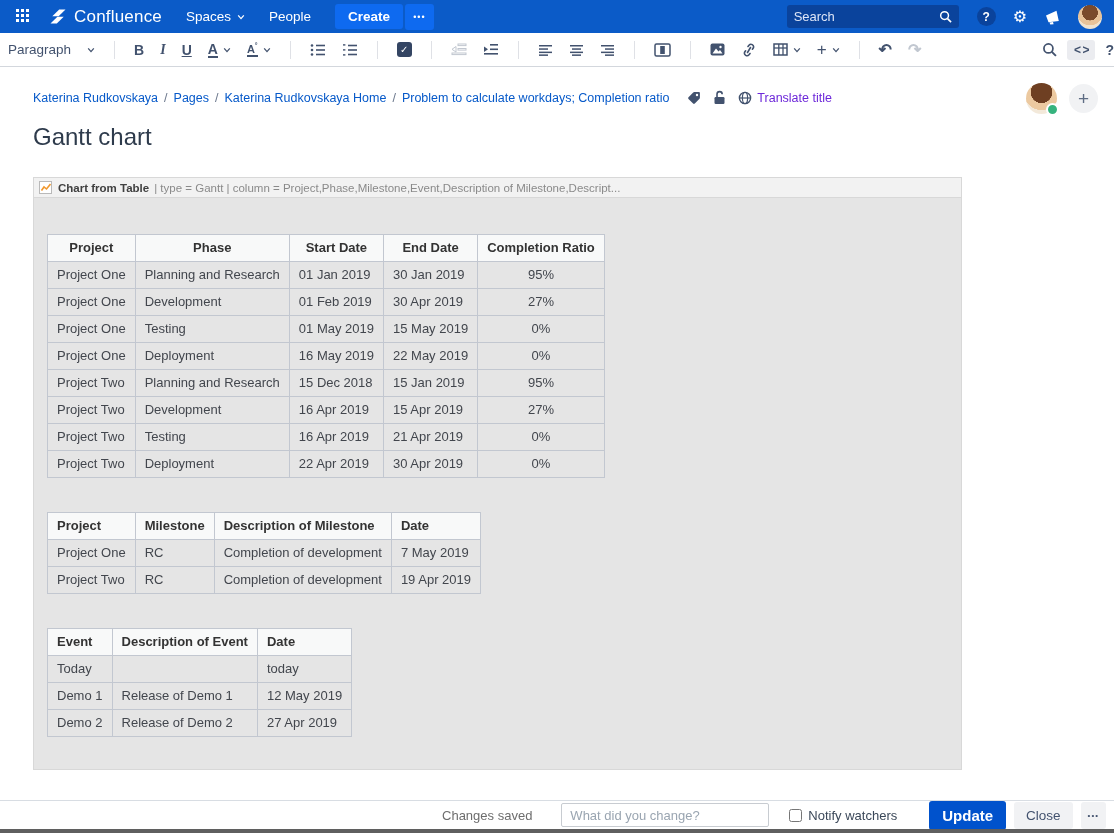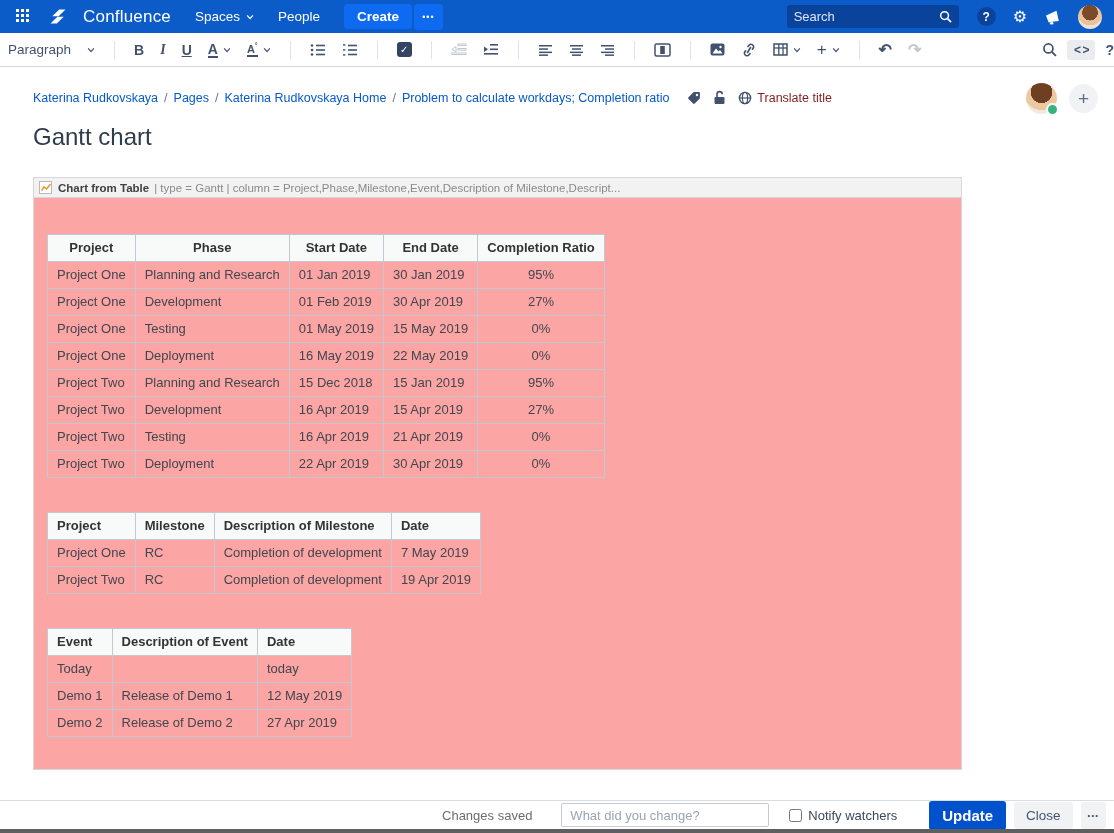--- a/index.html
+++ b/index.html
@@ -6,21 +6,21 @@
   html,body { width:1114px; height:833px; overflow:hidden; background:#fff;
               font-family:"Liberation Sans", sans-serif; }
   .app { width:1114px; height:833px; display:flex; flex-direction:column; }
 
   
   .topbar { height:33px; background:#0b5bc8; display:flex; align-items:center;
             padding:0 12px; flex-shrink:0; color:#fff; }
   .grid-icon { width:15px; height:15px; display:grid; grid-template-columns:repeat(3,3px);
                grid-template-rows:repeat(3,3px); gap:2px; margin:0 4px; cursor:pointer; }
   .grid-icon span { background:#fff; }
-  .brand { display:flex; align-items:center; gap:16px; margin-left:14px; cursor:pointer; }
+  .brand { display:flex; align-items:center; gap:7px; margin-left:14px; cursor:pointer; }
   .brand-name { font-size:17px; font-weight:500; letter-spacing:.2px; }
   .nav-item { margin-left:24px; font-size:13.5px; display:flex; align-items:center; gap:6px; cursor:pointer; }
   .chev { width:8px; height:8px; }
   .create-btn { margin-left:24px; background:#0e6af0; border:none; color:#fff; font-weight:700;
                 font-size:13.5px; padding:5px 13px; border-radius:3px; cursor:pointer;
                 font-family:inherit; }
   .topbar-more { margin-left:2px; background:#0e6af0; border:none; color:#fff; font-size:9px;
                  letter-spacing:1px; padding:8px 8px; border-radius:3px; cursor:pointer; }
   .search-box { margin-left:auto; width:172px; height:23px; background:#0a439c; border-radius:3px;
                 display:flex; align-items:center; padding:0 7px; }
@@ -60,40 +60,40 @@
 
   
   .content { height:734px; overflow:hidden; background:#fff; }
   .crumb-row { margin:16px 16px 0 33px; display:flex; align-items:flex-start; }
   .breadcrumbs { font-size:12.5px; color:#6b778c; margin-top:7px; display:flex; align-items:flex-end;
                  flex-wrap:nowrap; gap:6px; }
   .breadcrumbs a { color:#0659c9; text-decoration:none; cursor:pointer; white-space:nowrap; }
   .crumb-sep { color:#6b778c; }
   .crumb-icons { display:flex; align-items:center; gap:12px; margin-left:12px; }
   .crumb-icons svg { display:block; cursor:pointer; }
-  .translate { display:flex; align-items:center; gap:5px; color:#7f1d1d; font-size:12.5px; cursor:pointer; }
+  .translate { display:flex; align-items:center; gap:5px; color:#6d28d9; font-size:12.5px; cursor:pointer; }
   .crumb-right { margin-left:auto; display:flex; align-items:center; gap:12px; }
   .avatar-lg { position:relative; width:31px; height:31px; border-radius:50%; cursor:pointer;
                background:radial-gradient(circle at 50% 30%, #6e3f22 0 40%, #ecc9a0 41% 66%, #f3e9da 67% 100%); }
   .presence { position:absolute; right:-2px; bottom:-2px; width:13px; height:13px; border-radius:50%;
               background:#36b37e; border:2px solid #fff; }
   .plus-circle { width:29px; height:29px; border-radius:50%; background:#f1f2f4; color:#5e6c84;
                  font-size:19px; display:flex; align-items:center; justify-content:center;
                  cursor:pointer; font-weight:400; }
   .page-title { margin:9px 33px 0; font-size:24px; font-weight:400; color:#2e3b4c; }
 
   
   .macro { margin:26px 33px 0; border:1px solid #d8d8d8; width:929px; }
   .macro-head { height:20px; background:#f2f2f2; border-bottom:1px solid #d8d8d8; display:flex;
                 align-items:center; padding:0 5px; font-size:11.5px; color:#8a8a8a;
                 white-space:nowrap; overflow:hidden; cursor:pointer; }
   .macro-icon { width:13px; height:13px; background:#fff; border:1px solid #b9b9b9; margin-right:6px;
                 display:flex; align-items:center; justify-content:center; flex-shrink:0; }
   .macro-name { font-weight:700; color:#404040; margin-right:5px; }
-  .macro-body { background:#fca5a5; padding:36px 13px 32px; min-height:566px; }
+  .macro-body { background:#e5e5e5; padding:36px 13px 32px; min-height:566px; }
 
   table { border-collapse:collapse; table-layout:fixed; font-size:13px; color:#42464d;
           margin-bottom:34px; }
   th,td { border:1px solid #c2c7d0; padding:5px 9px; line-height:16px; overflow:hidden;
           white-space:nowrap; }
   th { background:#f8f9f9; font-weight:700; color:#333; }
   .t1 th { text-align:center; }
   .t1 td { text-align:left; }
   .t1 td:last-child { text-align:center; }
   .t2 th, .t3 th, .t2 td, .t3 td { text-align:left; }

